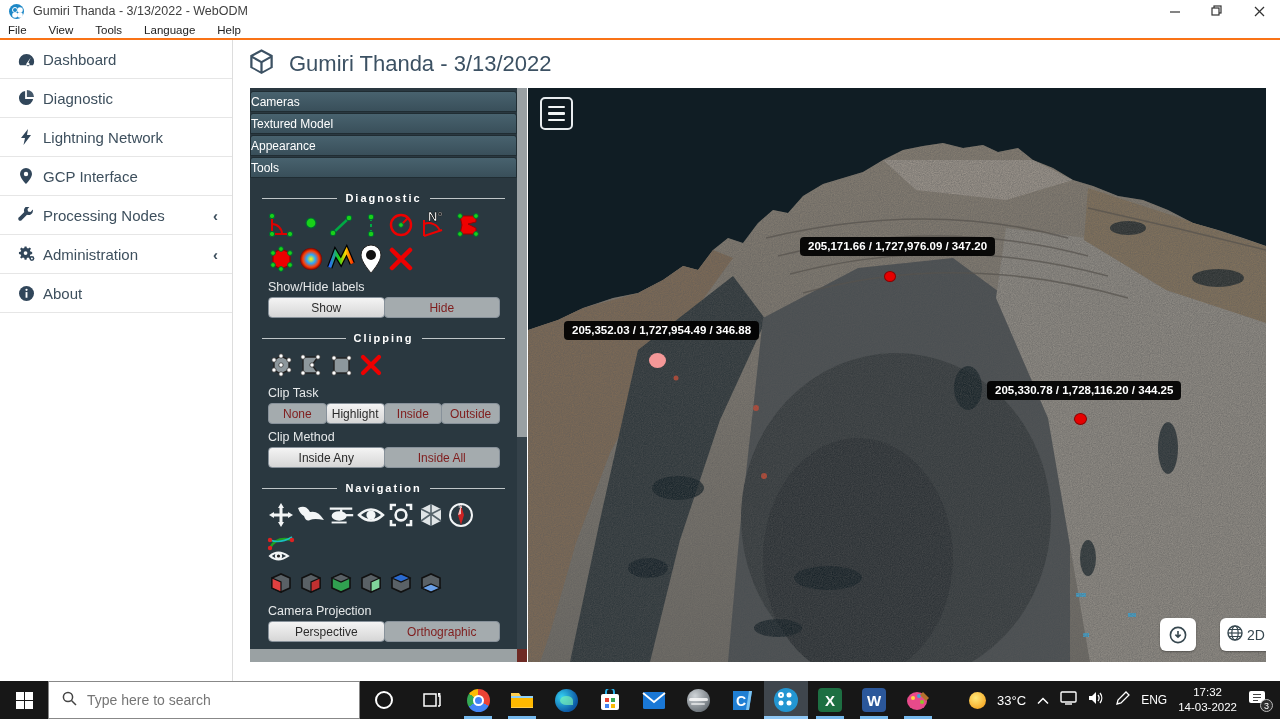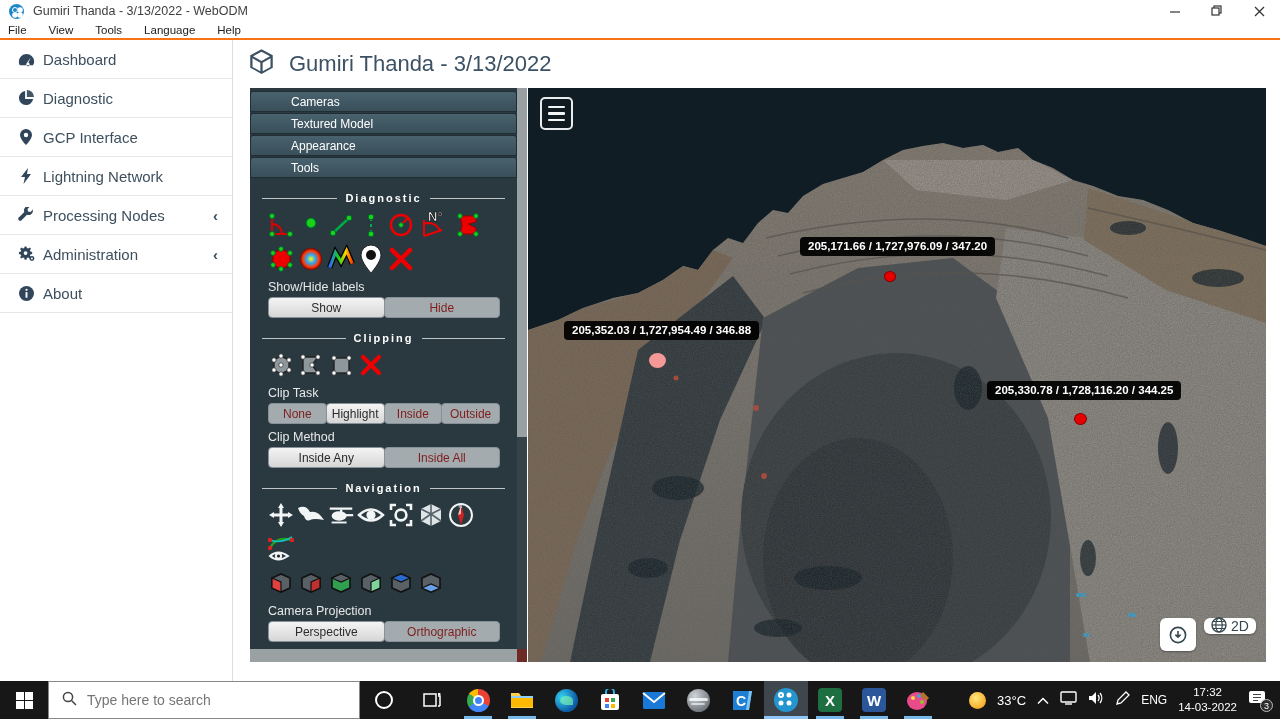--- a/index.html
+++ b/index.html
@@ -32,21 +32,21 @@
 
   
   #page-head { position:absolute; left:248px; top:48px; display:flex; align-items:center; gap:14px; }
   #page-title { font-size:22px; color:#3c5163; }
 
   
   #potree-panel { position:absolute; left:250px; top:88px; width:267px; height:574px;
     background:#2a3840; overflow:hidden; }
   .acc-header { height:21px; margin-bottom:1px; background:linear-gradient(#48626e,#394f5a);
     border:1px solid #202d33; border-radius:3px 3px 0 0; color:#fff; font-size:12px;
-    display:flex; align-items:center; padding-left:40px; }
+    display:flex; align-items:center; }
   .sec-head { display:flex; align-items:center; margin:14px 4px 6px 4px; color:#fff;
     font-size:11px; font-weight:bold; letter-spacing:2px; }
   .sec-head::before, .sec-head::after { content:""; flex:1; height:1px; background:#c0c6c8; margin:0 8px; }
   .panel-label { color:#e6e9ea; font-size:12.5px; margin:6px 0 3px 18px; }
   .icon-row { display:flex; padding-left:16px; margin-top:4px; }
   .icon-row .tool { width:30px; height:30px; display:flex; align-items:center; justify-content:center; }
   .btn-row { display:flex; width:231px; margin-left:18px; }
   .p-btn { flex:1; height:21px; font-size:12px; display:flex; align-items:center; justify-content:center;
     border:1px solid #87919a; border-radius:4px; margin-right:-1px;
     background:#a4abae; color:#7f1d1d; }
@@ -136,33 +136,33 @@
     <span class="s-ico">
       <svg width="16" height="16" viewBox="0 0 18 18">
           <path d="M8 1a8 8 0 1 0 9 9H8z"></path>
           <path d="M10 0v8h8a8 8 0 0 0-8-8z" opacity="0.9"></path>
         </svg>
     </span>
     <span>Diagnostic</span>
   </div>
   <div class="side-item">
     <span class="s-ico">
+      <svg width="11" height="16" viewBox="0 0 11 16">
+          <path d="M7 0 0 9h4l-1.5 7L10 6H6z"></path>
+        </svg>
+    </span>
+    <span>Lightning Network</span>
+  </div>
+  <div class="side-item">
+    <span class="s-ico">
       <svg width="12" height="16" viewBox="0 0 12 16">
           <path d="M6 0a6 6 0 0 0-6 6c0 4 6 10 6 10s6-6 6-10a6 6 0 0 0-6-6zm0 8.2A2.2 2.2 0 1 1 6 3.8a2.2 2.2 0 0 1 0 4.4z"></path>
         </svg>
     </span>
     <span>GCP Interface</span>
-  </div>
-  <div class="side-item">
-    <span class="s-ico">
-      <svg width="11" height="16" viewBox="0 0 11 16">
-          <path d="M7 0 0 9h4l-1.5 7L10 6H6z"></path>
-        </svg>
-    </span>
-    <span>Lightning Network</span>
   </div>
   <div class="side-item">
     <span class="s-ico">
       <svg width="16" height="16" viewBox="0 0 16 16">
           <path d="M15 3.5a4.5 4.5 0 0 1-6 4.2L4 12.7A2 2 0 1 1 1.3 10L6.3 5a4.5 4.5 0 0 1 5.9-5.8L9.5 2 10 4.5 12.5 5l2.4-2.4c.1.3.1.6.1.9z"></path>
         </svg>
     </span>
     <span>Processing Nodes</span>
     <span class="side-chevron">‹</span>
   </div>
@@ -582,21 +582,21 @@
 
   <div class="anno" style="left:459px; top:293px;">205,330.78 / 1,728,116.20 / 344.25</div>
   <div class="marker" style="left:546px; top:325px; width:13px; height:12px; background:#e60000; border:1px solid #8a0000;"></div>
 
   <div class="viewer-btn" style="left:632px; top:530px; width:36px; height:33px;">
     <svg width="18" height="18" viewBox="0 0 18 18">
         <circle cx="9" cy="9" r="7.6" fill="none" stroke="#36474f" stroke-width="1.6"></circle>
         <path d="M9 5v6 M6.4 8.6 9 11.2 11.6 8.6" fill="none" stroke="#36474f" stroke-width="1.6"></path>
       </svg>
   </div>
-  <div class="viewer-btn" style="left:676px; top:530px; width:52px; height:16px;">
+  <div class="viewer-btn" style="left:692px; top:530px; width:52px; height:33px;">
     <span>
       <svg width="16" height="16" viewBox="0 0 16 16">
           <circle cx="8" cy="8" r="7" fill="none" stroke="#36474f" stroke-width="1.4"></circle>
           <ellipse cx="8" cy="8" rx="3.2" ry="7" fill="none" stroke="#36474f" stroke-width="1.2"></ellipse>
           <line x1="1" y1="8" x2="15" y2="8" stroke="#36474f" stroke-width="1.2"></line>
           <line x1="2" y1="4.5" x2="14" y2="4.5" stroke="#36474f" stroke-width="1"></line>
           <line x1="2" y1="11.5" x2="14" y2="11.5" stroke="#36474f" stroke-width="1"></line>
         </svg>
     </span>
     <span>2D</span>

